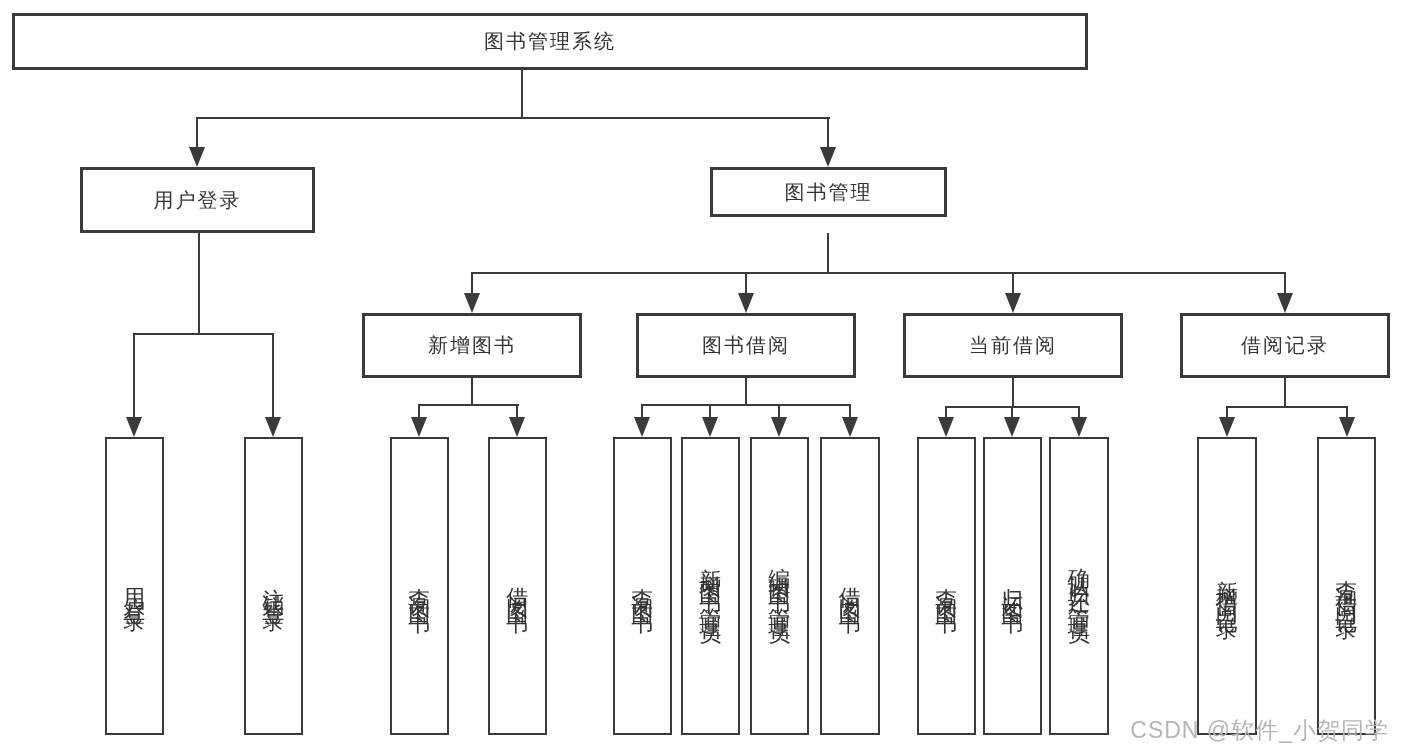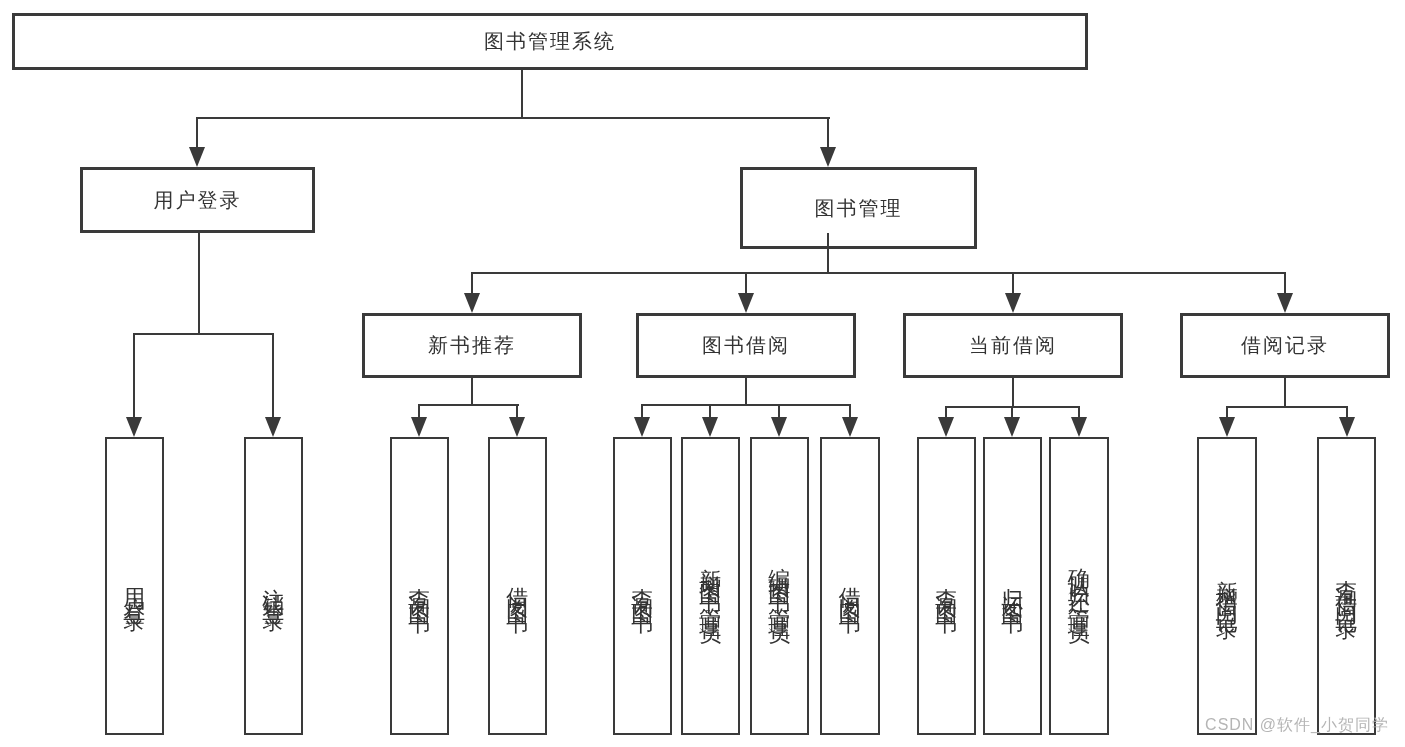--- a/index.html
+++ b/index.html
@@ -31,44 +31,44 @@
   .cl{position:absolute;background:#3a3a3a;}
   .ah{
     position:absolute;width:0;height:0;
     border-left:8px solid transparent;
     border-right:8px solid transparent;
     border-top:20px solid #3a3a3a;
   }
   .watermark{
     position:absolute;
     right:16px;top:715px;
-    font-size:16px;
+    font-size:23px;
     color:#b5b5b5;
     letter-spacing:1px;
     white-space:nowrap;
   }
 </style>
 </head>
 <body>
 
 <div id="canvas">
 
   <div class="node hbox" style="left:12px;top:13px;width:1076px;height:57px;">
       <span>图书管理系统</span>
     </div>
 
   <div class="node hbox" style="left:80px;top:167px;width:235px;height:66px;">
       <span>用户登录</span>
     </div>
-  <div class="node hbox" style="left:740px;top:167px;width:237px;height:82px;">
+  <div class="node hbox" style="left:710px;top:167px;width:237px;height:50px;">
       <span>图书管理</span>
     </div>
 
   <div class="node hbox" style="left:362px;top:313px;width:220px;height:65px;">
-      <span>新书推荐</span>
+      <span>新增图书</span>
     </div>
   <div class="node hbox" style="left:636px;top:313px;width:220px;height:65px;">
       <span>图书借阅</span>
     </div>
   <div class="node hbox" style="left:903px;top:313px;width:220px;height:65px;">
       <span>当前借阅</span>
     </div>
   <div class="node hbox" style="left:1180px;top:313px;width:210px;height:65px;">
       <span>借阅记录</span>
     </div>

